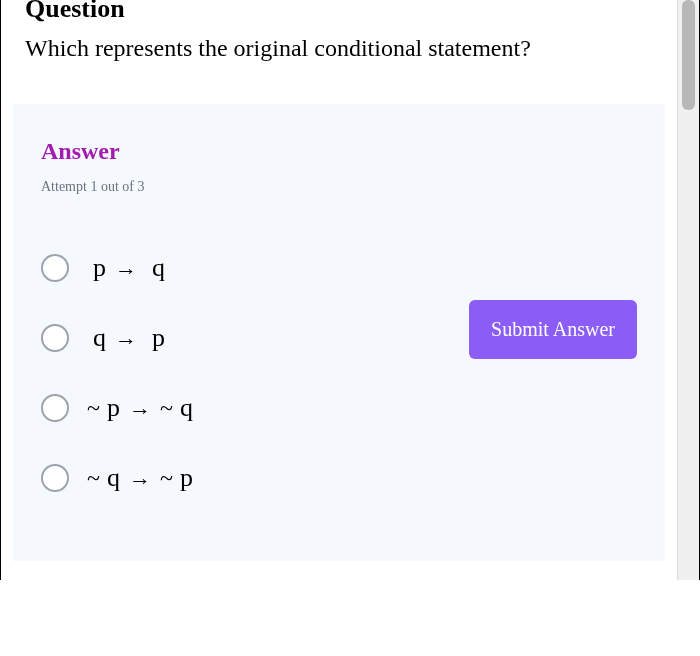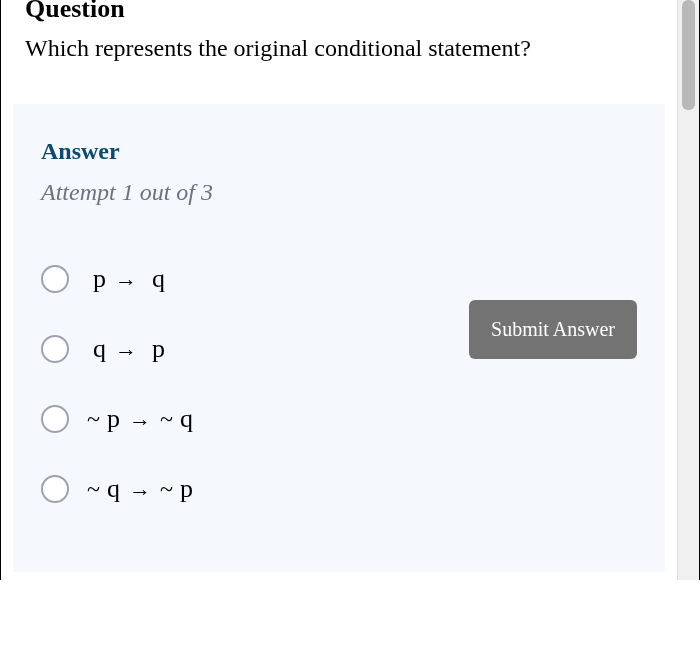--- a/index.html
+++ b/index.html
@@ -57,27 +57,26 @@
     }
     .answer-section {
       background: #f5f8fc;
       margin: 0 12px 0 12px;
       padding: 34px 28px 28px 28px;
       position: relative;
     }
     .answer-label {
       font-size: 24px;
       font-weight: bold;
-      color: #0c4a6e;
+      color: #a21caf;
     }
     .attempt-text {
-      font-size: 24px;
+      font-size: 14px;
       color: #6b7280;
       margin-top: 14px;
-      font-style: italic;
     }
     .options {
       margin-top: 58px;
     }
     .option-row {
       display: flex;
       align-items: center;
       gap: 18px;
       margin-bottom: 40px;
     }
@@ -103,21 +102,21 @@
       font-size: 22px;
       margin: 0 2px;
     }
     .neg {
       font-size: 24px;
     }
     .submit-btn {
       position: absolute;
       right: 28px;
       top: 196px;
-      background: #737373;
+      background: #8b5cf6;
       color: #fff;
       font-family: Georgia, 'Times New Roman', serif;
       font-size: 20px;
       border: none;
       border-radius: 6px;
       padding: 16px 22px;
       text-align: center;
       line-height: 1.35;
       cursor: pointer;
     }

